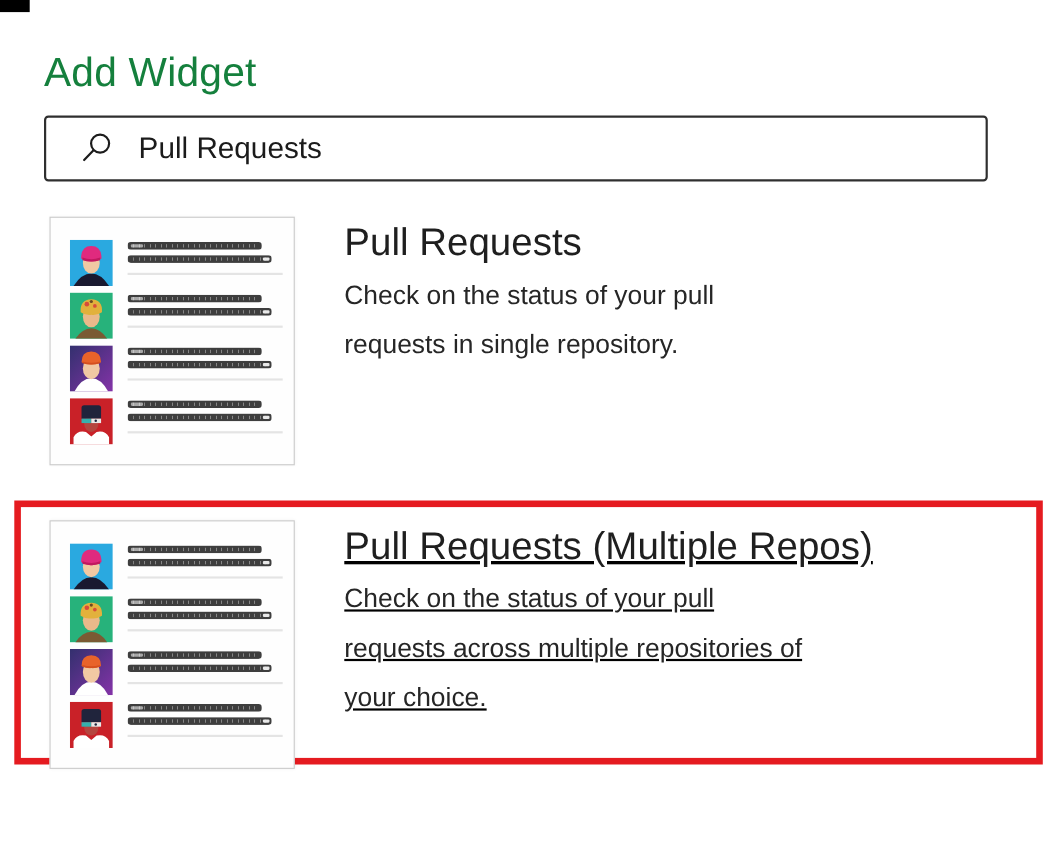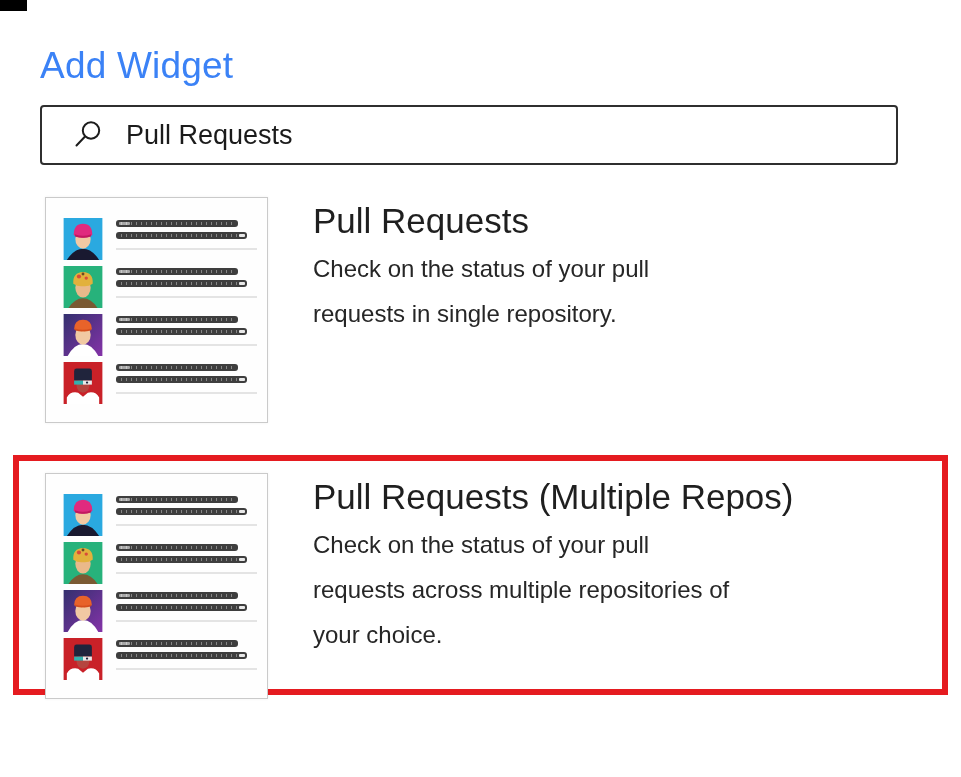--- a/index.html
+++ b/index.html
@@ -3,38 +3,38 @@
 <meta charset="utf-8">
 <style>
   html,body{margin:0;padding:0;background:#ffffff;}
   body{
     width:961px;height:777px;position:relative;overflow:hidden;
     font-family:"Liberation Sans","DejaVu Sans",sans-serif;
     -webkit-font-smoothing:antialiased;
   }
   .corner-mark{position:absolute;left:0;top:0;width:27px;height:11px;background:#000;}
   .page-title{
-    margin:45px 0 0 40px;font-size:37px;font-weight:400;color:#3b82f6;
+    margin:45px 0 0 40px;font-size:37px;font-weight:400;color:#15803d;
     letter-spacing:.2px;line-height:42px;
   }
   .search-box{
     margin:18px 0 0 40px;width:858px;height:60px;box-sizing:border-box;
     border:2px solid #2f2f2f;border-radius:4px;background:#fff;
     display:flex;align-items:center;padding-left:30px;
   }
   .search-box svg{flex:0 0 auto;}
   .search-input{
     border:none;outline:none;margin-left:20px;flex:1 1 auto;
     font-family:inherit;font-size:27px;color:#1b1b1b;background:transparent;
   }
   .card{display:flex;align-items:flex-start;}
   .card-plain{margin:32px 0 0 45px;}
   .highlight-frame{
     margin:32px 0 0 13px;width:935px;height:240px;box-sizing:border-box;
-    border:6px solid #e51b20;padding:12px 0 0 26px;
+    border:6px solid #e51b20;padding:12px 0 0 26px;text-decoration:underline;
   }
   .thumb{
     width:223px;height:226px;box-sizing:border-box;flex:0 0 auto;
     border:1px solid #cacaca;background:#fefefe;
     padding:20px 14px 0 17px;overflow:hidden;
     box-shadow:0 0 3px rgba(0,0,0,0.06);
   }
   .prow{display:flex;margin-bottom:6px;}
   .avatar{width:40px;height:42px;flex:0 0 auto;display:block;}
   .bars{margin-left:13px;padding-top:1px;}

